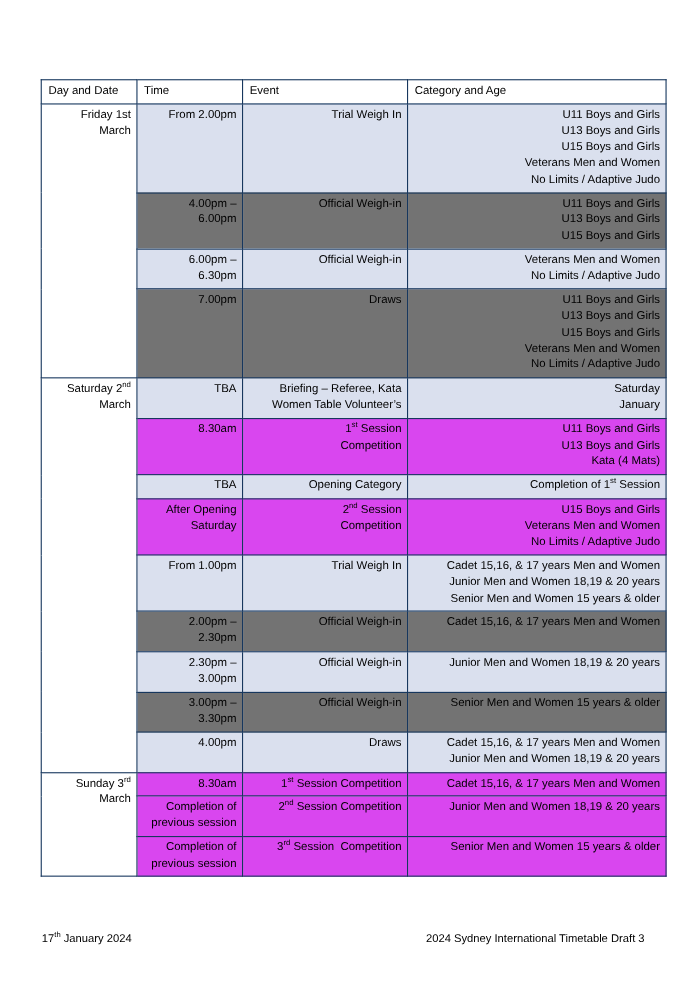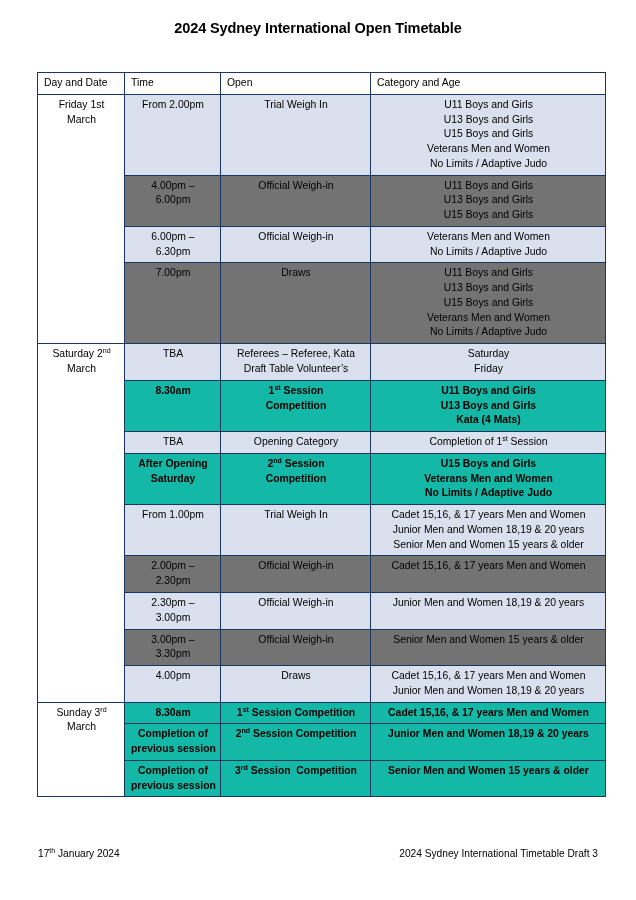--- a/index.html
+++ b/index.html
@@ -43,21 +43,21 @@
     border: 1.6px solid #17375e;
   }
   table.timetable td,
   table.timetable th {
     border: 1px solid #17375e;
     vertical-align: top;
     padding: 3px 5px 3px 6px;
     font-size: 10.4px;
     line-height: 1.42;
     font-weight: normal;
-    text-align: center;
+    text-align: right;
   }
   col.c-day   { width: 87px; }
   col.c-time  { width: 96px; }
   col.c-event { width: 150px; }
   col.c-cat   { width: 235px; }
 
   thead td {
     font-weight: bold;
     background: #ffffff;
     padding-top: 4px;
@@ -67,21 +67,21 @@
   thead td.h-day { text-align: left; }
   thead td.h-time, thead td.h-event, thead td.h-cat { text-align: left; }
 
   td.daycell {
     font-weight: bold;
     background: #ffffff;
     border-right: 1px solid #17375e;
   }
   tr.band-blue > td:not(.daycell) { background: #dae0ee; }
   tr.band-white > td:not(.daycell) { background: #737373; }
-  tr.band-yellow > td:not(.daycell) { background: #14b8a6; font-weight: bold; }
+  tr.band-yellow > td:not(.daycell) { background: #d946ef; font-weight: normal; }
 
   tr.daystart > td { border-top: 1.6px solid #17375e; }
 
   td.bold { font-weight: bold; }
   sup { font-size: 0.68em; vertical-align: super; line-height: 0; }
 
   .cellline { display: block; white-space: pre; }
 
   .pad-sm td { padding-top: 5px; padding-bottom: 5px; }
   .pad-md td { padding-top: 11px; padding-bottom: 11px; }
@@ -89,42 +89,41 @@
 
   .footer {
     position: absolute;
     left: 38px;
     right: 30px;
     top: 848px;
     font-size: 10.2px;
     display: flex;
     justify-content: space-between;
   }
-  .footer .right { margin-right: 8px; }
+  .footer .right { margin-right: 20px; }
 </style>
 </head>
 <body>
 
 <div class="page">
 
-  <div class="doc-title">2024 Sydney International Open Timetable</div>
 
   <div class="table-wrap">
     <table class="timetable">
       <colgroup>
         <col class="c-day">
           <col class="c-time">
           <col class="c-event">
           <col class="c-cat">
       </colgroup>
       <thead>
         <tr>
           <td class="h-day">Day and Date</td>
           <td class="h-time">Time</td>
-          <td class="h-event">Open</td>
+          <td class="h-event">Event</td>
           <td class="h-cat">Category and Age</td>
         </tr>
       </thead>
       <tbody id="tbody">
           <tr class="band-blue daystart">
             <td class="daycell" rowspan="4">
               <span class="cellline">Friday 1st</span>
               <span class="cellline">March</span>
             </td>
             <td>
@@ -185,26 +184,26 @@
           </tr>
           <tr class="band-blue daystart">
             <td class="daycell" rowspan="9">
               <span class="cellline">Saturday 2<sup>nd</sup></span>
               <span class="cellline">March</span>
             </td>
             <td>
               <span class="cellline">TBA</span>
             </td>
             <td>
-              <span class="cellline">Referees – Referee, Kata</span>
-              <span class="cellline">Draft Table Volunteer’s</span>
+              <span class="cellline">Briefing – Referee, Kata</span>
+              <span class="cellline">Women Table Volunteer’s</span>
             </td>
             <td>
               <span class="cellline">Saturday</span>
-              <span class="cellline">Friday</span>
+              <span class="cellline">January</span>
             </td>
           </tr>
           <tr class="band-yellow pad-md">
             <td>
               <span class="cellline">8.30am</span>
             </td>
             <td class="bold">
               <span class="cellline">1<sup>st</sup> Session</span>
               <span class="cellline">Competition</span>
             </td>

